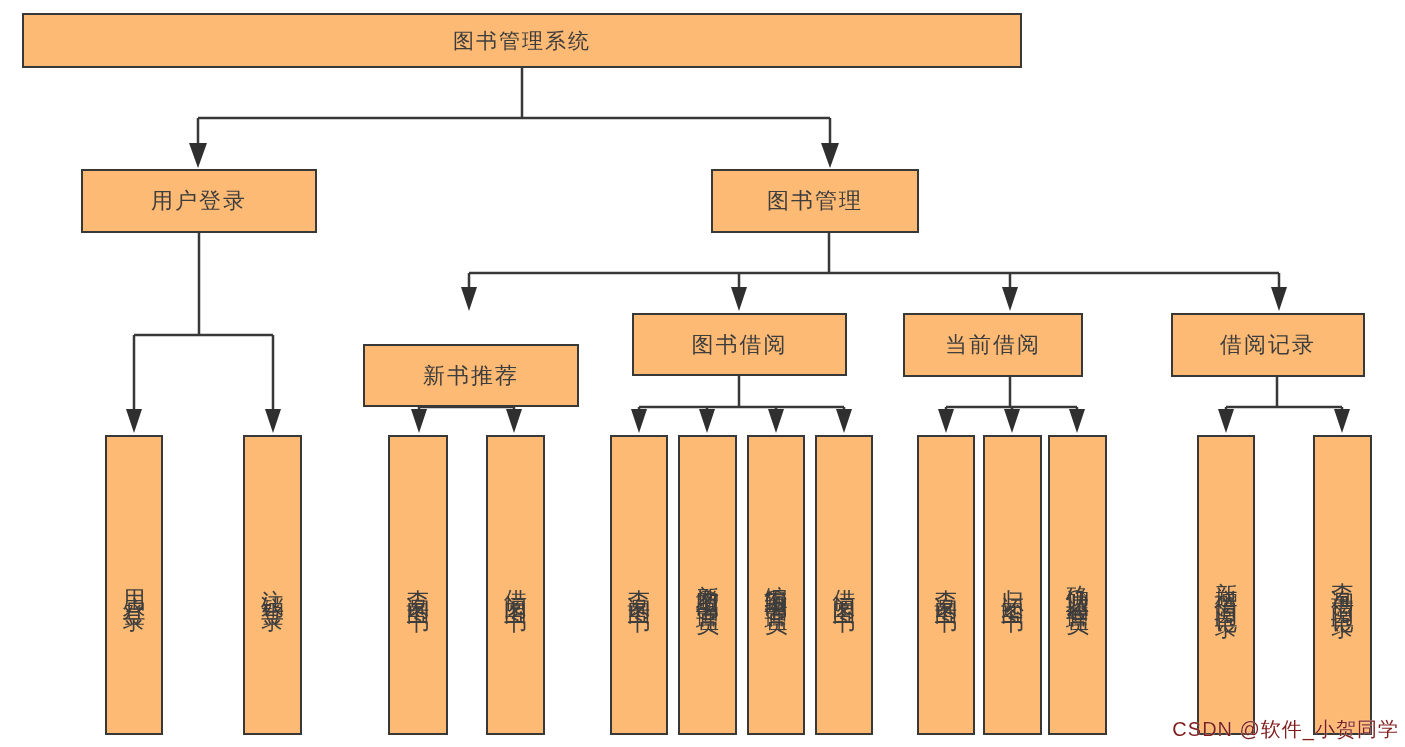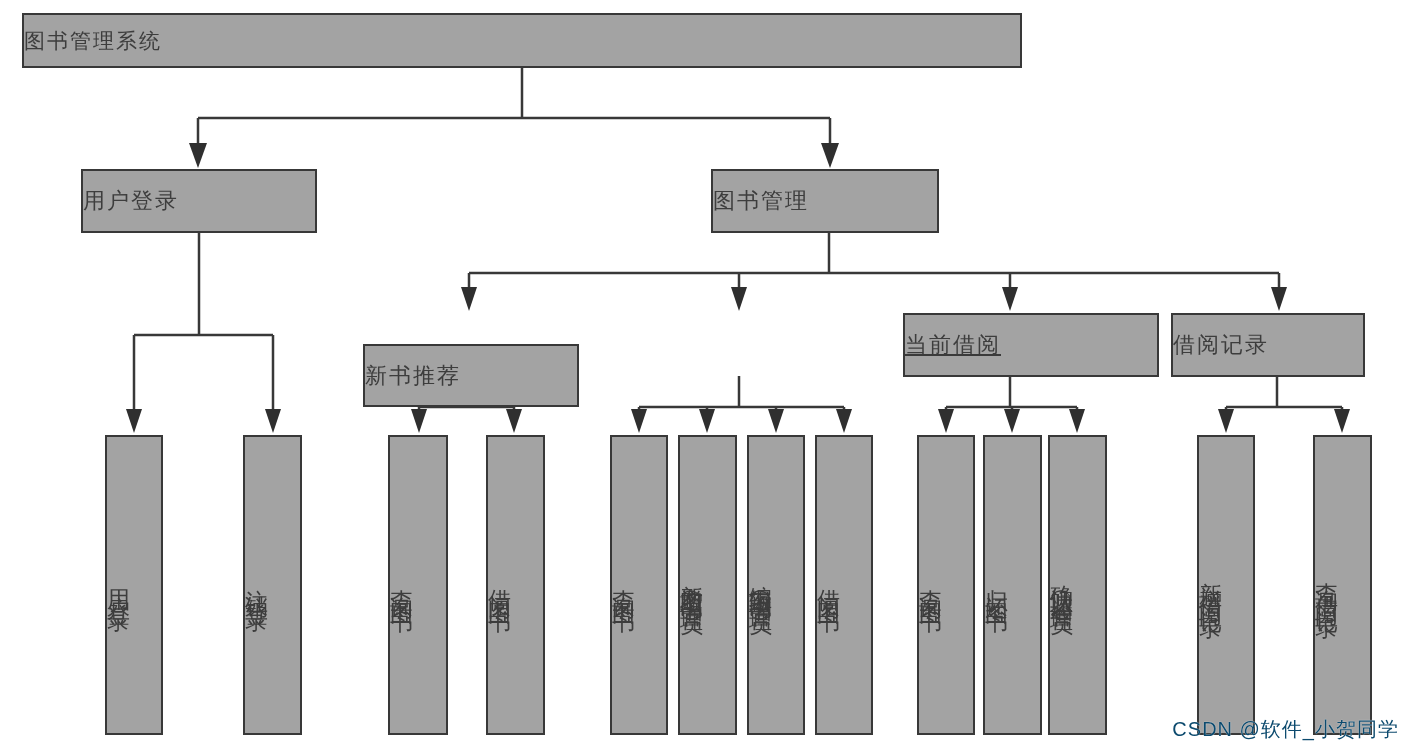--- a/index.html
+++ b/index.html
@@ -14,24 +14,25 @@
   }
   .wires {
     position: absolute;
     left: 0; top: 0;
     width: 1405px; height: 747px;
     pointer-events: none;
   }
   .box {
     position: absolute;
     box-sizing: border-box;
-    background: #a3a3a3;
+    background: #fdba74;
     border: 2.5px solid #383838;
     display: flex;
     align-items: center;
+    justify-content: center;
   }
   .hlabel {
     font-size: 22px;
     letter-spacing: 2px;
     color: #3d3d3d;
     white-space: nowrap;
   }
   .root .hlabel { font-size: 21px; }
   .vbox {
     top: 435px;
@@ -44,21 +45,21 @@
     letter-spacing: 7px;
     color: #3d3d3d;
     line-height: 1;
   }
   .vbox.long .vlabel { letter-spacing: 4px; }
   .watermark {
     position: absolute;
     right: 6px;
     bottom: 4px;
     font-size: 20px;
-    color: #0c4a6e;
+    color: #7f1d1d;
     letter-spacing: 1px;
     white-space: nowrap;
     text-shadow: 0 0 1px #ffffff;
     z-index: 5;
   }
 </style>
 </head>
 <body>
 
 <div class="stage">
@@ -110,28 +111,31 @@
     </g>
   </svg>
 
   <div class="box root" style="left:22px; top:13px; width:1000px; height:55px;">
     <span class="hlabel">图书管理系统</span>
   </div>
 
   <div class="box" style="left:81px; top:169px; width:236px; height:64px;">
     <span class="hlabel">用户登录</span>
   </div>
-  <div class="box" style="left:711px; top:169px; width:228px; height:64px;">
+  <div class="box" style="left:711px; top:169px; width:208px; height:64px;">
     <span class="hlabel">图书管理</span>
   </div>
 
   <div class="box" style="left:363px; top:313px; width:216px; height:63px;margin-top:31px;">
     <span class="hlabel">新书推荐</span>
   </div>
-  <div class="box" style="left:903px; top:313px; width:256px; height:64px;text-decoration:underline;">
+  <div class="box" style="left:632px; top:313px; width:215px; height:63px;">
+    <span class="hlabel">图书借阅</span>
+  </div>
+  <div class="box" style="left:903px; top:313px; width:180px; height:64px;">
     <span class="hlabel">当前借阅</span>
   </div>
   <div class="box" style="left:1171px; top:313px; width:194px; height:64px;">
     <span class="hlabel">借阅记录</span>
   </div>
 
   <div class="box vbox" style="left:105px; width:58px;">
     <span class="vlabel">用户登录</span>
   </div>
   <div class="box vbox" style="left:243px; width:59px;">

